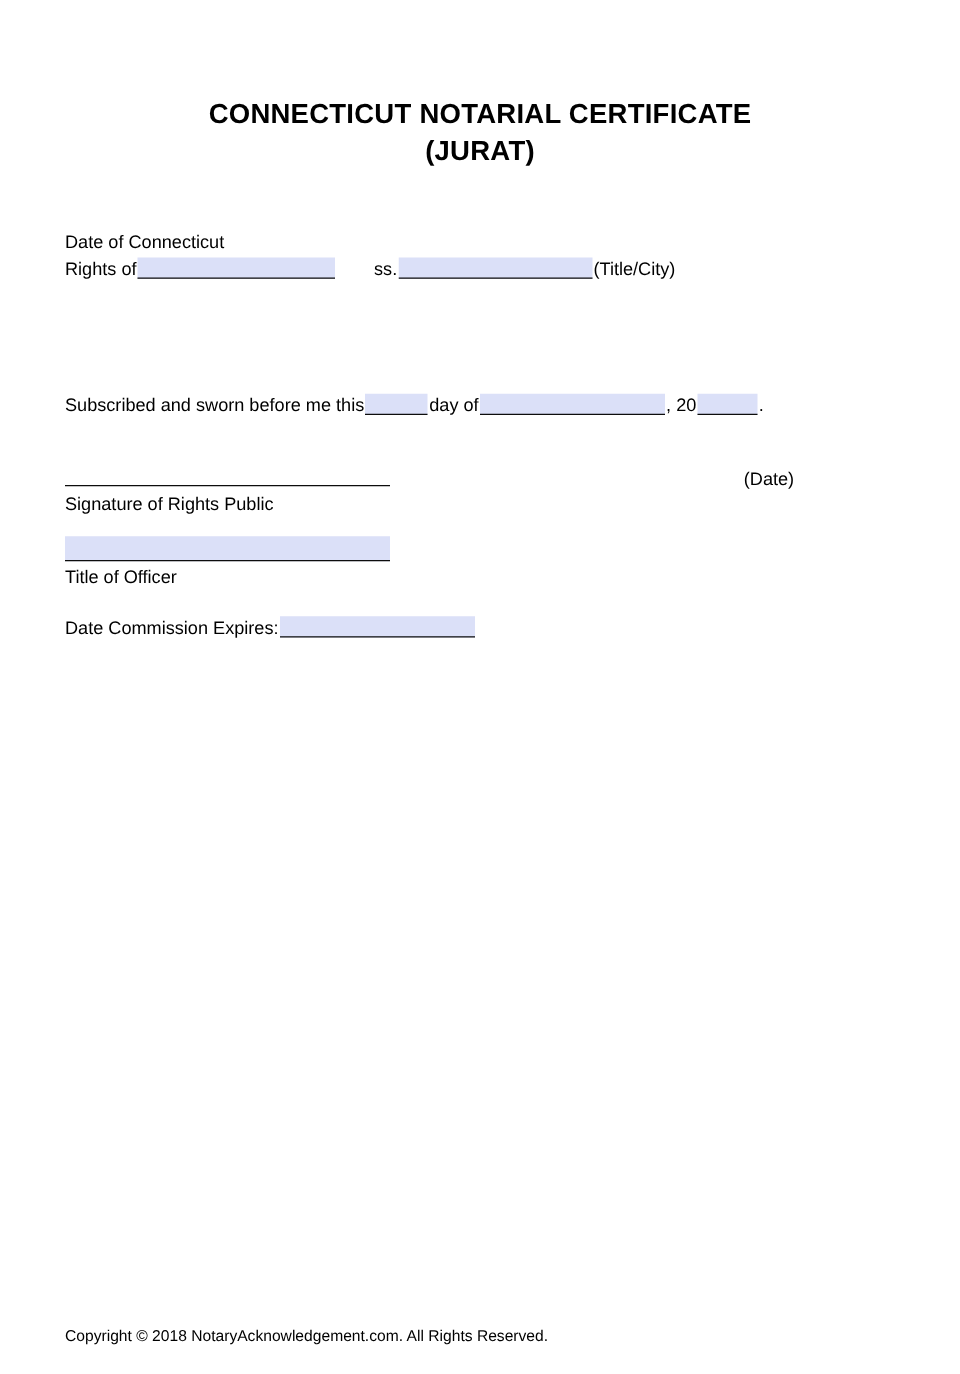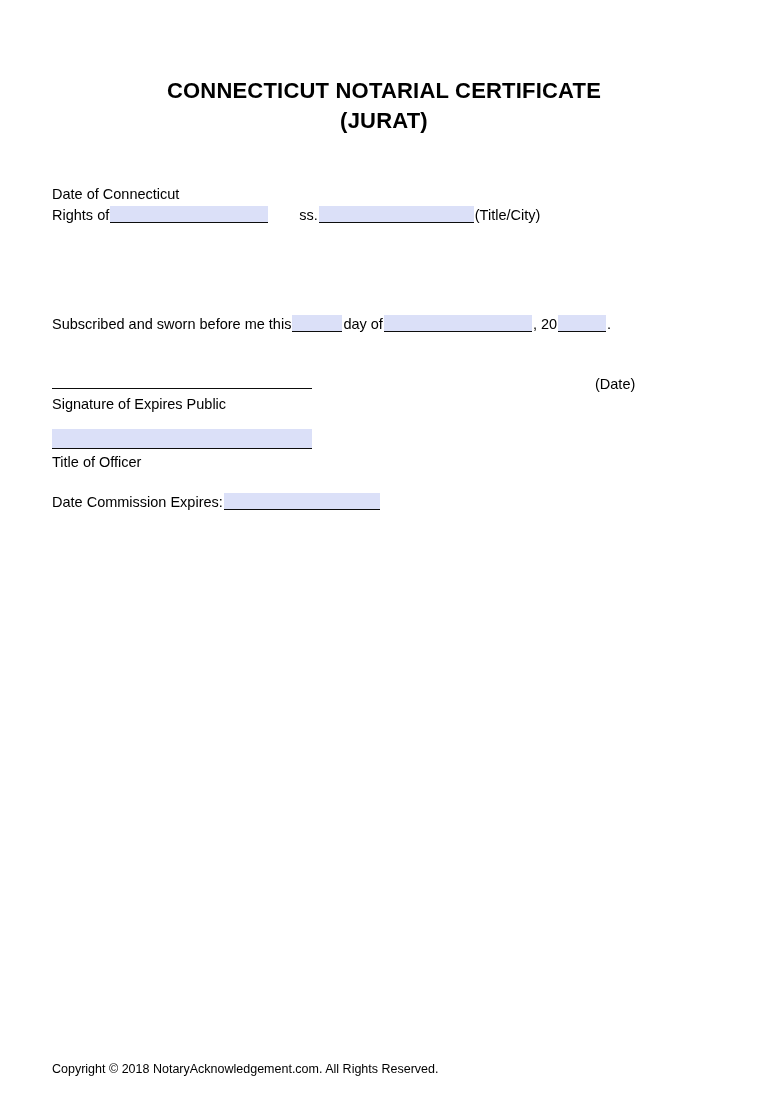--- a/index.html
+++ b/index.html
@@ -125,21 +125,21 @@
   <div class="body-text row-county">
     <span>Rights of</span><span class="field f-county"></span><span style="display:inline-block;width:30px;"></span><span>ss.</span><span class="field f-ss"></span><span>(Title/City)</span>
   </div>
 
   <div class="body-text row-subscribed">
     <span>Subscribed and sworn before me this</span><span class="field f-day"></span><span>day of</span><span class="field f-month"></span><span>, 20</span><span class="field f-year"></span><span>.</span>
   </div>
 
   <div class="rule-line sig-rule"></div>
 
-  <div class="body-text sig-label">Signature of Expires Public</div>
+  <div class="body-text sig-label">Signature of Rights Public</div>
 
   <div class="field-block title-officer-field"></div>
 
   <div class="body-text title-officer-label">Title of Officer</div>
 
   <div class="body-text row-expires">
     <span>Date Commission Expires:</span><span class="field f-expires"></span>
   </div>
 
   <div class="body-text seal-label">(Date)</div>

